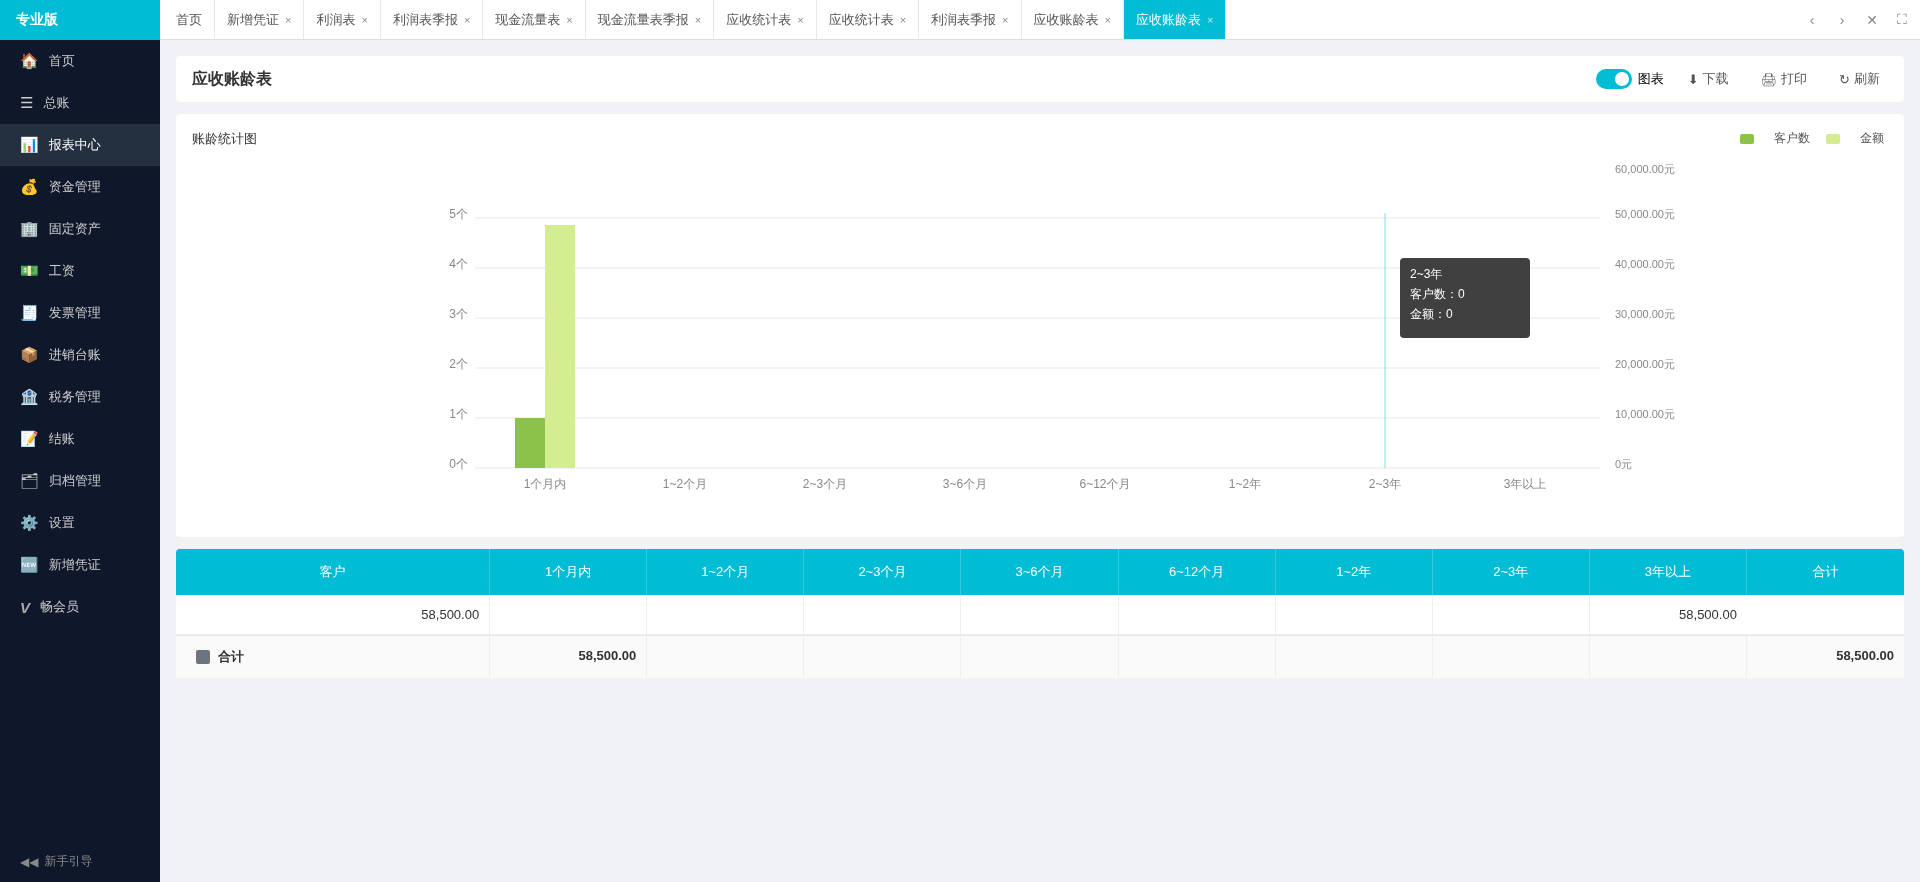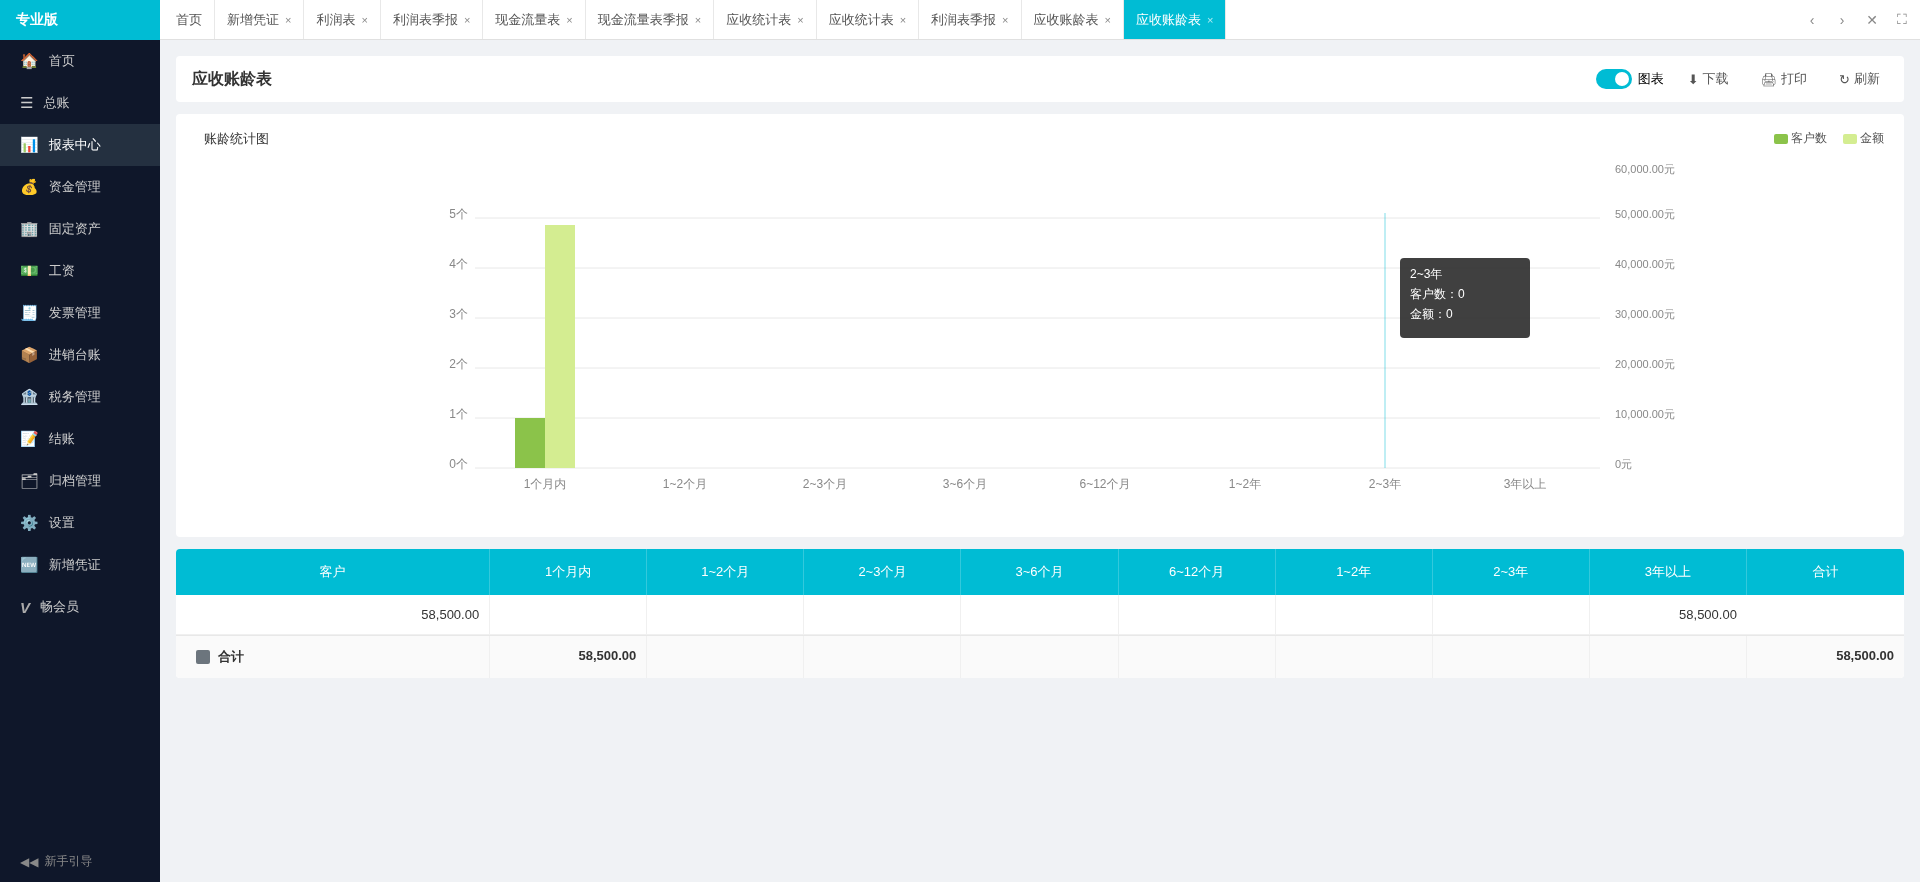--- a/index.html
+++ b/index.html
@@ -170,34 +170,33 @@
       background: white;
       border-radius: 4px;
       padding: 16px;
       margin-bottom: 12px;
       position: relative;
     }
     .chart-title {
       font-size: 13px;
       color: #333;
       margin-bottom: 10px;
-      margin-left: 12px;
     }
     .chart-legend {
       position: absolute;
       top: 16px;
       right: 20px;
       display: flex;
       gap: 16px;
       align-items: center;
     }
     .legend-item {
       display: flex;
       align-items: center;
-      gap: 3px;
+      gap: 20px;
       font-size: 12px;
       color: #555;
     }
     .legend-color {
       width: 14px;
       height: 10px;
       border-radius: 2px;
     }
 
     

